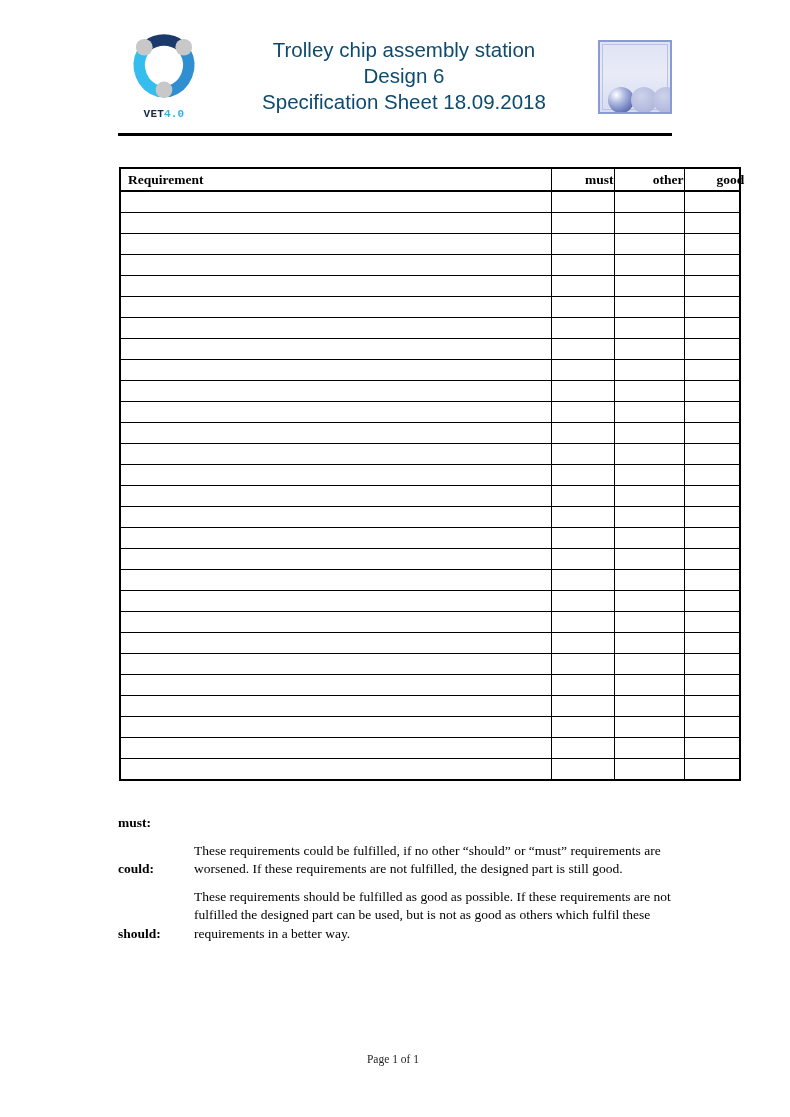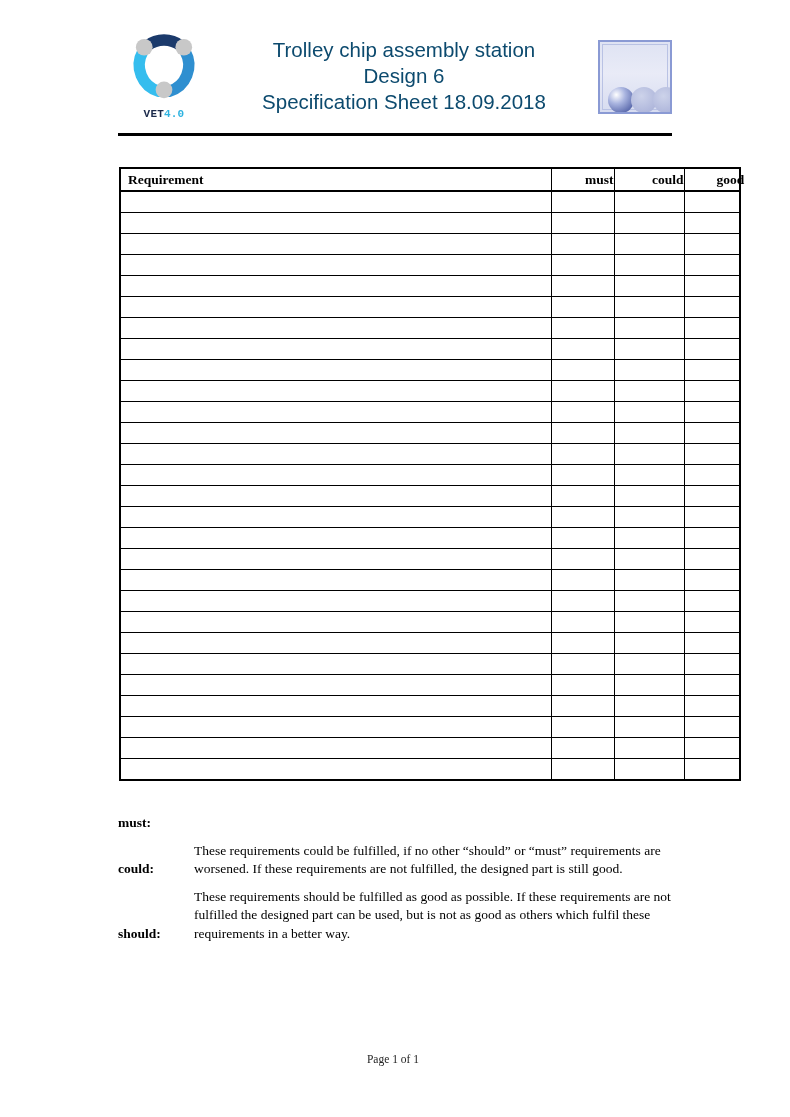--- a/index.html
+++ b/index.html
@@ -223,21 +223,21 @@
     <colgroup>
       <col class="c-req">
         <col class="c-must">
         <col class="c-should">
         <col class="c-could">
     </colgroup>
     <thead>
       <tr>
         <th class="col-requirement">Requirement</th>
         <th>must</th>
-        <th>could</th>
+        <th>other</th>
         <th>good</th>
       </tr>
     </thead>
     <tbody id="table-body">
         <tr>
           <td></td>
           <td></td>
           <td></td>
           <td></td>
         </tr>

